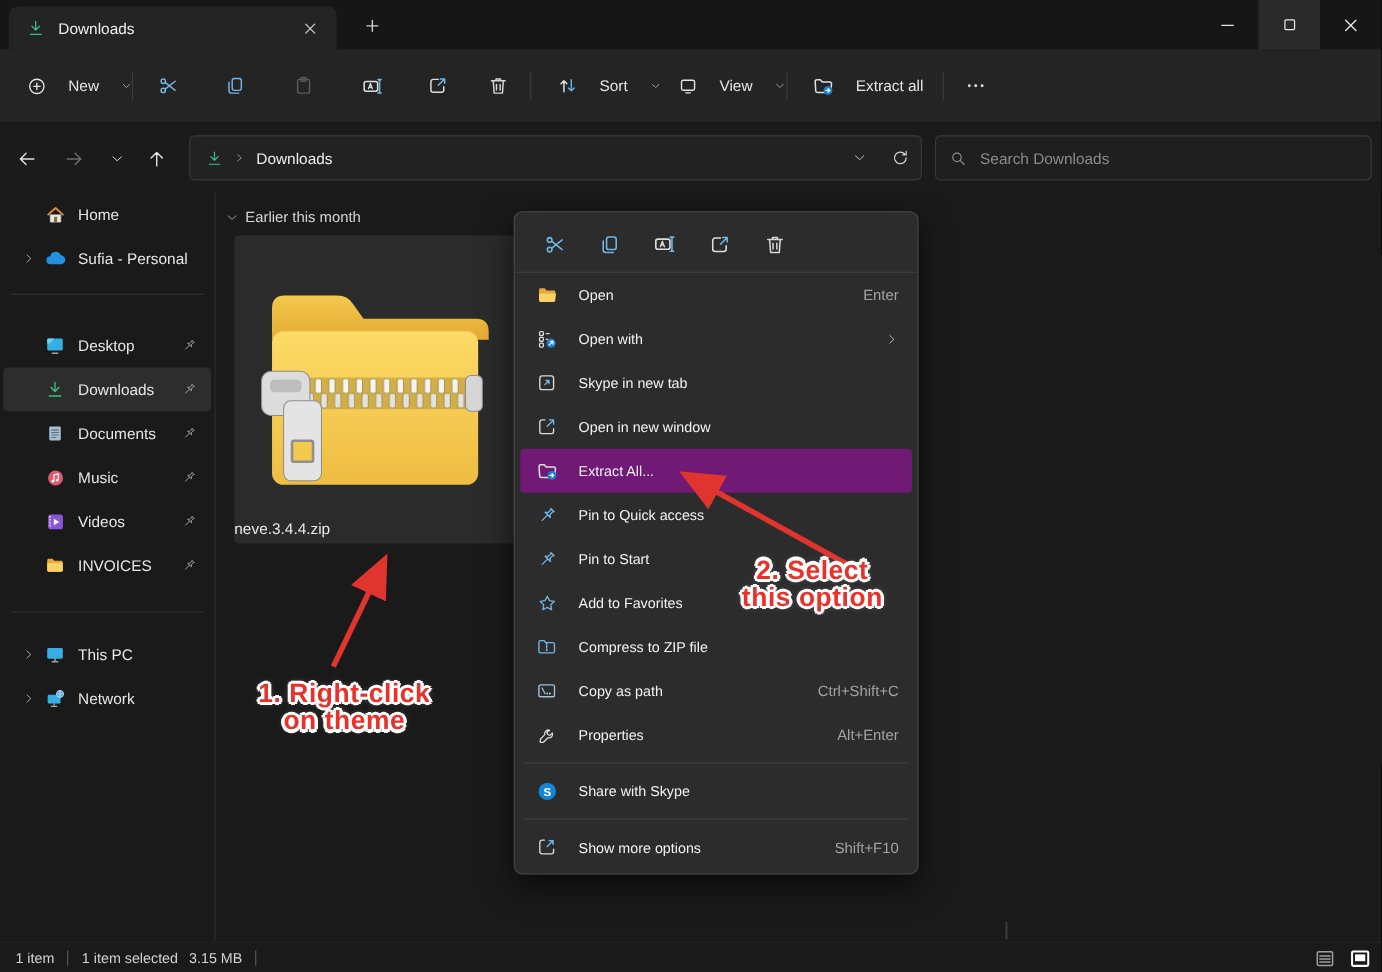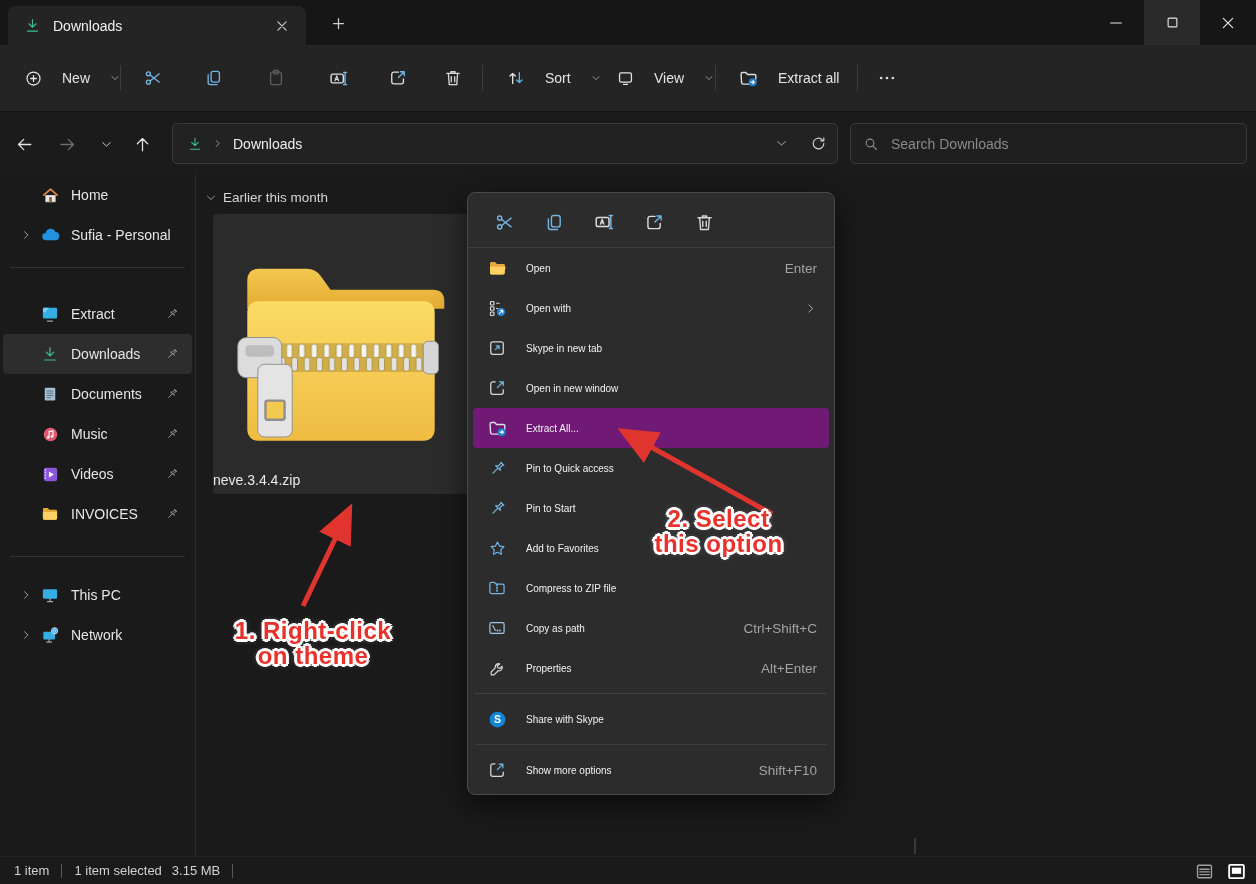--- a/index.html
+++ b/index.html
@@ -57,38 +57,38 @@
 
   
   .ctx-menu { position:absolute; left:467px; top:192px; width:368px; background:#2c2c2c; border:1px solid #4a4a4a; border-radius:8px; box-shadow:0 10px 28px rgba(0,0,0,.6); padding:4px 5px; z-index:50; }
   .ctx-iconrow { height:50px; display:flex; align-items:center; padding-left:13px; gap:14px; }
   .ctx-iconrow .icon { width:36px; height:36px; border-radius:4px; }
   .ctx-sep { height:1px; background:#3f3f3f; margin:0 -5px; }
   .ctx-sep.pad { margin:5px 2px; }
   .ctx-row { height:40px; display:flex; align-items:center; border-radius:4px; padding:0 12px 0 13px; }
   .ctx-row.hl { background:#701a75; }
   .ctx-ic { width:22px; margin-right:18px; }
-  .ctx-label { flex:1; color:#f2f2f2; font-size:10px; white-space:nowrap; }
+  .ctx-label { flex:1; color:#f2f2f2; font-size:13px; white-space:nowrap; }
   .ctx-short { color:#a3a3a3; font-size:13.5px; }
   .ctx-sub { color:#bdbdbd; }
 
   
   .statusbar { position:absolute; left:0; bottom:0; width:1256px; height:28px; background:#1a1a1a; border-top:1px solid #242424; display:flex; align-items:center; color:#d2d2d2; font-size:13px; }
   .st-sep { width:1px; height:14px; background:#5a5a5a; margin:0 12px; }
   .st-views { position:absolute; right:8px; top:4px; display:flex; gap:8px; }
   .st-view-btn { width:24px; height:20px; display:flex; align-items:center; justify-content:center; color:#9f9f9f; }
   .st-view-btn.active { color:#ffffff; }
   .scroll-tick { position:absolute; left:914px; bottom:30px; width:2px; height:16px; background:#3a3a3a; }
 
   
   .overlay { position:absolute; left:0; top:0; z-index:60; pointer-events:none; }
   .ann { position:absolute; z-index:61; font-weight:bold; font-size:24px; line-height:25px; color:#e8312a; text-align:center; letter-spacing:.5px;
     text-shadow:-2px -2px 0 #fff,2px -2px 0 #fff,-2px 2px 0 #fff,2px 2px 0 #fff,0 -3px 0 #fff,0 3px 0 #fff,-3px 0 0 #fff,3px 0 0 #fff,0 0 7px rgba(255,255,255,.55); }
   .ann1 { left:228px; top:618px; width:170px; }
-  .ann2 { left:636px; top:506px; width:165px; }
+  .ann2 { left:656px; top:506px; width:165px; }
 </style>
 </head>
 <body>
 
 <div id="stage">
 
   <div class="titlebar">
     <div class="tab">
       <span class="icon" style="color:#3fbf8f">
         <svg class="s" width="17" height="17" viewBox="0 0 24 24">
@@ -335,21 +335,21 @@
 
     <div class="sb-row">
       <span class="sb-noch"></span>
       <span class="icon sb-ic">
         <svg width="20" height="20" viewBox="0 0 24 24">
             <rect x="3.5" y="4.5" width="17" height="13" rx="1.5" fill="#35aee4"></rect>
             <path d="M3.5 6a1.5 1.5 0 0 1 1.5-1.5h6L6.5 10H3.5z" fill="#6fd0f2"></path>
             <path d="M9 20.5h6" stroke="#9aa7ad" stroke-width="1.6" stroke-linecap="round"></path>
           </svg>
       </span>
-      <span class="sb-label">Extract</span>
+      <span class="sb-label">Desktop</span>
       <span class="icon sb-pin">
         <svg class="s" width="14" height="14" viewBox="0 0 24 24" style="stroke-width:1.4">
             <g transform="rotate(45 12 12)">
               <path d="M9.3 3.5h5.4M10.4 3.5v5.6l-2.6 2.1h8.4l-2.6-2.1V3.5M12 11.2v9"></path>
             </g>
           </svg>
       </span>
     </div>
     <div class="sb-row selected">
       <span class="sb-noch"></span>

